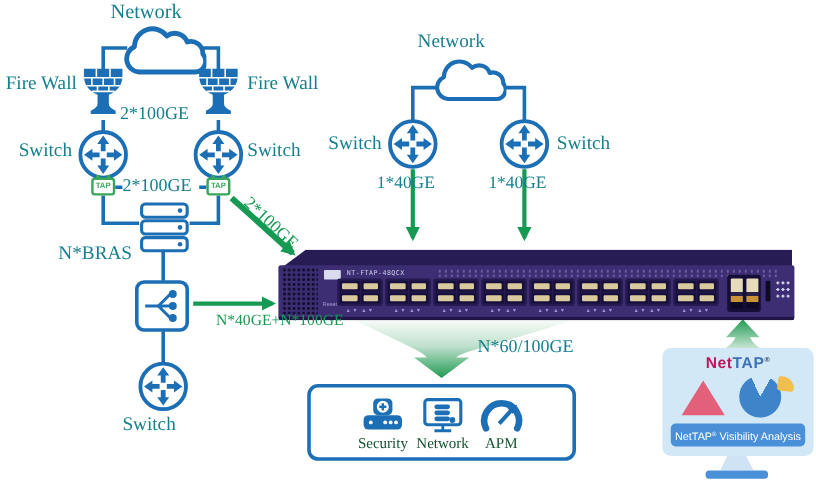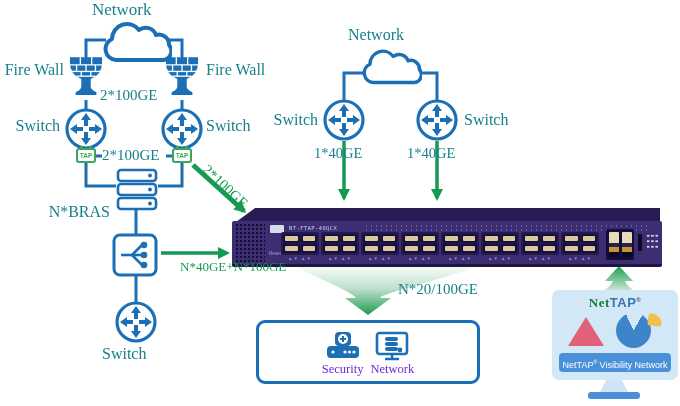--- a/index.html
+++ b/index.html
@@ -41,26 +41,26 @@
   .rjport{position:absolute;top:3px;width:10px;height:25px;border-radius:1px;
           background:linear-gradient(#e6dcba 0 45%,#2a2148 45% 60%,#c9923a 60% 80%,#0d0825 80%);}
   .slot{position:absolute;left:406px;top:13px;width:4px;height:17px;background:#0e0a24;border-radius:1px;}
   .dip{position:absolute;left:414px;top:12px;width:13px;height:17px;
        background-image:radial-gradient(circle,#cfd3e8 1.1px,transparent 1.2px);background-size:4.3px 5.5px;}
   
   .tools{position:absolute;left:256px;top:320px;width:224px;height:64px;border:3px solid #1c6fb5;
          border-radius:9px;background:#fff;box-sizing:border-box;display:flex;justify-content:center;
          align-items:flex-end;gap:7px;padding:5px 6px 4px;z-index:2;}
   .tool{display:flex;flex-direction:column;align-items:center;}
-  .toolLbl{color:#6d28d9;font-size:12.5px;margin-top:1px;white-space:nowrap;}
+  .toolLbl{color:#14532d;font-size:12.5px;margin-top:1px;white-space:nowrap;}
   
   .screen{position:absolute;left:552px;top:290px;width:126px;height:90px;background:#d2e8f7;border-radius:7px;z-index:2;}
   .brand{position:absolute;left:0;top:5px;width:100%;text-align:center;
          font-family:"Liberation Sans",sans-serif;font-size:13px;font-weight:bold;letter-spacing:.5px;}
-  .brand .n{color:#15803d;font-family:Liberation Serif, serif;} .brand .t{color:#3c72b4;} .brand sup{font-size:6px;color:#3f4f68;}
+  .brand .n{color:#be185d;} .brand .t{color:#3c72b4;} .brand sup{font-size:6px;color:#3f4f68;}
   .tri{position:absolute;left:16px;top:27px;width:0;height:0;border-left:18px solid transparent;
        border-right:18px solid transparent;border-bottom:29px solid #e2607a;}
   .pie{position:absolute;left:64px;top:23px;width:35px;height:35px;border-radius:50%;
        background:conic-gradient(from -25deg,transparent 0 55deg,#3d85c8 55deg 360deg);}
   .wedge{position:absolute;left:96px;top:24px;width:14px;height:12px;background:#f0bf4e;
          border-radius:3px 90% 3px 3px;transform:rotate(8deg);}
   .bar{position:absolute;left:7px;top:63px;width:112px;height:19px;background:#4a90d9;border-radius:4px;
        color:#fff;font-family:"Liberation Sans",sans-serif;font-size:9px;text-align:center;line-height:19px;}
   .bar sup{font-size:5px;}
   .stand{position:absolute;left:600px;top:380px;width:28px;height:12px;background:#cfe3f4;
@@ -335,28 +335,36 @@
       <svg width="40" height="30" viewBox="0 0 40 30">
         <rect x="5" y="2" width="30" height="21" rx="2.5" fill="#fff" stroke="#1c6fb5" stroke-width="2.6"></rect>
         <rect x="13" y="6" width="13" height="4" rx="2" fill="#1c6fb5"></rect>
         <rect x="13" y="11" width="13" height="4" rx="2" fill="#1c6fb5"></rect>
         <rect x="13" y="16" width="13" height="4" rx="2" fill="#1c6fb5"></rect>
         <circle cx="28" cy="19" r="2.4" fill="#1c6fb5"></circle>
         <path d="M20,23 V27 M13,28 H27" stroke="#1c6fb5" stroke-width="2.4" fill="none"></path>
       </svg>
       <div class="toolLbl">Network</div>
     </div>
+    <div class="tool">
+      <svg width="40" height="30" viewBox="0 0 40 30">
+        <path d="M7,26 A14.5,14.5 0 1 1 33,26" fill="none" stroke="#1c6fb5" stroke-width="5.5" stroke-linecap="round"></path>
+        <path d="M18,22 L29,10" stroke="#1c6fb5" stroke-width="3.4"></path>
+        <path d="M33,6 L29.5,14 L25,9.5 Z" fill="#1c6fb5"></path>
+      </svg>
+      <div class="toolLbl">APM</div>
+    </div>
   </div>
 
   <div class="screen">
     <div class="brand"><span class="n">Net</span><span class="t">TAP</span><sup>®</sup></div>
     <div class="tri"></div>
     <div class="pie"></div>
     <div class="wedge"></div>
-    <div class="bar"><span>NetTAP</span><sup>®</sup><span> Visibility Network</span></div>
+    <div class="bar"><span>NetTAP</span><sup>®</sup><span> Visibility Analysis</span></div>
   </div>
   <div class="stand"></div>
   <div class="base"></div>
 
   <div class="lbl c" style="left:92px;top:1px;width:84px;font-size:17px;">Network</div>
   <div class="lbl r" style="left:0;top:61px;width:64px;">Fire Wall</div>
   <div class="lbl" style="left:206px;top:61px;width:70px;">Fire Wall</div>
   <div class="lbl c" style="left:100px;top:87px;width:72px;font-size:15px;">2*100GE</div>
   <div class="lbl r" style="left:6px;top:117px;width:54px;">Switch</div>
   <div class="lbl" style="left:206px;top:117px;width:56px;">Switch</div>
@@ -365,14 +373,14 @@
   <div class="lbl r" style="left:40px;top:188px;width:70px;margin-top:15px;">N*BRAS</div>
   <div class="lbl green" style="left:140px;top:260px;font-size:13px;margin-left:40px;">N*40GE+N*100GE</div>
   <div class="lbl c" style="left:102px;top:345px;width:68px;">Switch</div>
 
   <div class="lbl c" style="left:348px;top:26px;width:80px;">Network</div>
   <div class="lbl r" style="left:266px;top:111px;width:52px;">Switch</div>
   <div class="lbl" style="left:464px;top:111px;width:54px;">Switch</div>
   <div class="lbl c" style="left:314px;top:146px;width:60px;font-size:14.5px;">1*40GE</div>
   <div class="lbl c" style="left:407px;top:146px;width:60px;font-size:14.5px;">1*40GE</div>
 
-  <div class="lbl" style="left:398px;top:281px;font-size:15px;">N*20/100GE</div>
+  <div class="lbl" style="left:398px;top:281px;font-size:15px;">N*60/100GE</div>
 </div>
 
 </body></html>

